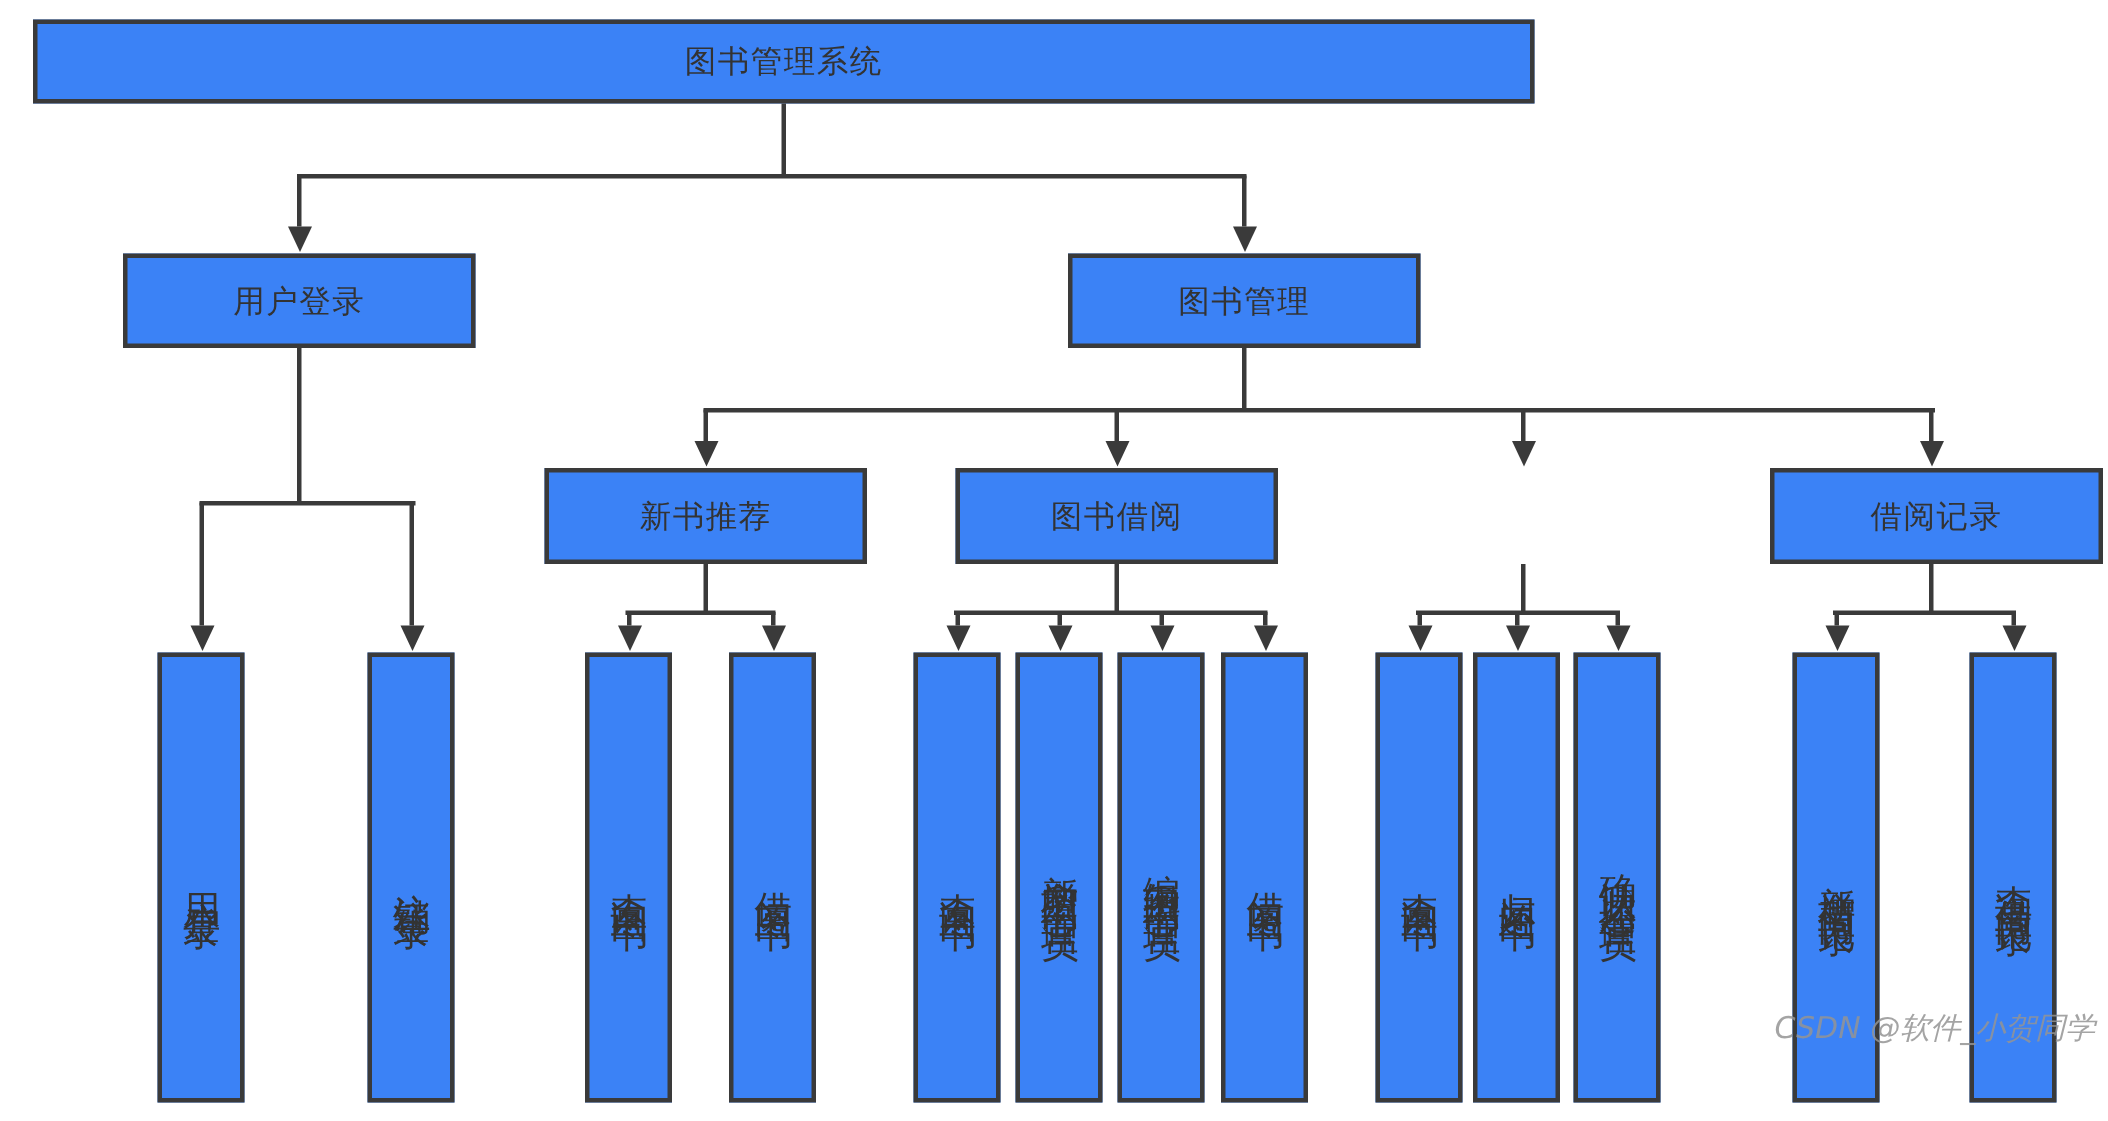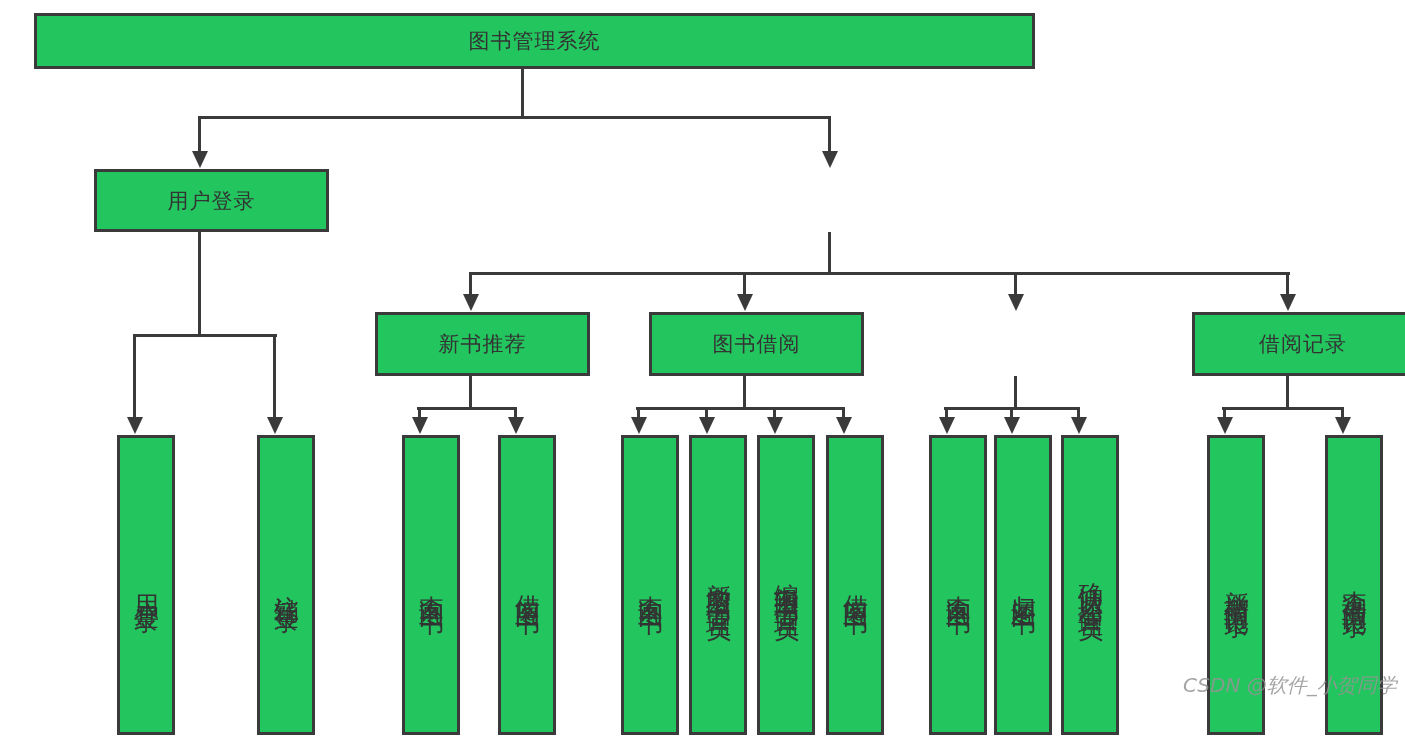--- a/index.html
+++ b/index.html
@@ -10,25 +10,24 @@
     background: #ffffff;
     font-family: "DejaVu Sans", "Liberation Sans", sans-serif;
     color: #333333;
     overflow: hidden;
   }
   
   .node {
     position: absolute;
     box-sizing: border-box;
     border: 3px solid #3a3a3a;
-    background: #22c55e;
+    background: #3b82f6;
     display: flex;
     align-items: center;
     justify-content: center;
-    margin-left: 12px;
   }
   .hnode { font-size: 21px; letter-spacing: 1px; }
   .vnode {
     writing-mode: vertical-rl;
     font-size: 25px;
     letter-spacing: 5px;
     line-height: 52px; 
   }
   
   .hl { position: absolute; height: 3px; background: #3a3a3a; }
@@ -63,20 +62,21 @@
 <div id="canvas">
 
   <div class="node hnode" style="left:22px; top:13px; width:1001px; height:56px;">图书管理系统</div>
 
   <div class="vl" style="left:521px; top:69px; height:49px;"></div>
   <div class="hl" style="left:198px; top:116px; width:633px;"></div>
   <div class="arr" style="left:198px; top:117px; height:34px;"></div>
   <div class="arr" style="left:828px; top:117px; height:34px;"></div>
 
   <div class="node hnode" style="left:82px; top:169px; width:235px; height:63px;">用户登录</div>
+  <div class="node hnode" style="left:712px; top:169px; width:235px; height:63px;">图书管理</div>
 
   <div class="vl" style="left:198px; top:232px; height:104px;"></div>
   <div class="hl" style="left:133px; top:334px; width:144px;"></div>
   <div class="arr" style="left:133px; top:335px; height:82px;"></div>
   <div class="arr" style="left:273px; top:335px; height:82px;"></div>
 
   <div class="vl" style="left:828px; top:232px; height:42px;"></div>
   <div class="hl" style="left:469px; top:272px; width:821px;"></div>
   <div class="arr" style="left:469px; top:273px; height:21px;"></div>
   <div class="arr" style="left:743px; top:273px; height:21px;"></div>

